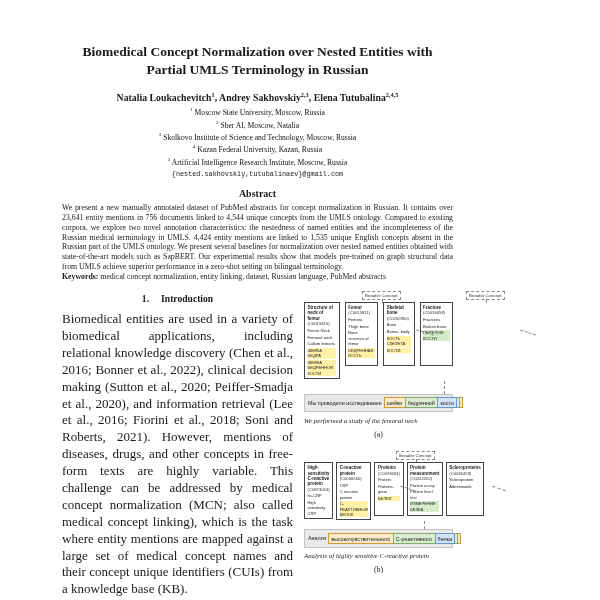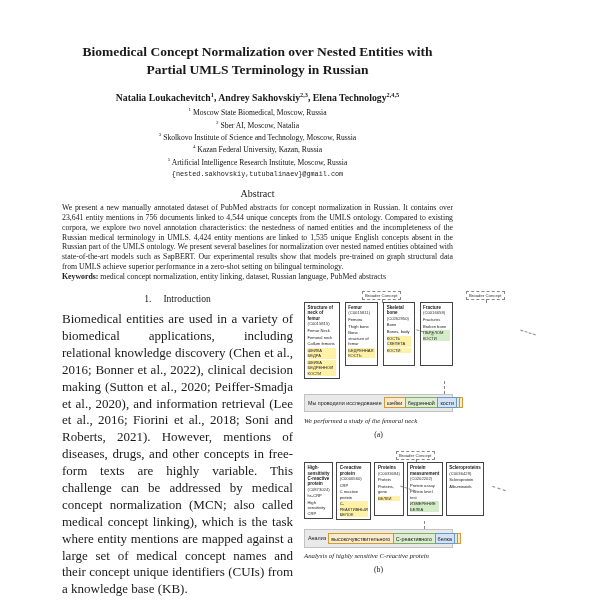--- a/index.html
+++ b/index.html
@@ -5,28 +5,28 @@
   *{margin:0;padding:0;box-sizing:border-box}
   html,body{width:600px;height:600px;overflow:hidden;background:#fff}
   body{font-family:"Liberation Serif",serif;color:#1a1a1a;position:relative}
   .page{position:absolute;left:0;top:17px;width:511px;height:600px;padding:26px 58px 0 62px}
   .title{font-size:13.5px;font-weight:bold;text-align:center;line-height:1.3}
   .authors{margin-top:13px;text-align:center;font-size:9.8px;font-weight:bold}
   .authors sup{font-size:6.3px}
   .affils{margin-top:3px;text-align:center;font-size:7.6px;line-height:1.42;color:#111}
   .affils sup{font-size:5px}
   .email{text-align:center;font-family:"Liberation Mono",monospace;font-size:6.8px;margin-top:2px}
-  .abs-head{margin-top:10px;text-align:center;font-weight:normal;font-size:10px}
+  .abs-head{margin-top:10px;text-align:center;font-weight:bold;font-size:10px}
   .abs{margin-top:4px;font-size:7.8px;line-height:1.27;text-align:justify}
   .kw{font-size:7.8px;line-height:1.27;text-align:justify}
   .kw b{font-weight:bold}
   .cols{display:flex;gap:11px;margin-top:9px}
   .colL{width:231px;flex:none}
   .colR{flex:1;min-width:0}
-  .sec-head{text-align:center;font-weight:normal;font-size:9.6px;margin:2px 0 7px}
+  .sec-head{text-align:center;font-weight:bold;font-size:9.6px;margin:2px 0 7px}
   .sec-head .num{margin-right:12px}
   .para{font-size:13px;line-height:1.3;text-align:justify}
   .indent{text-indent:9px}
 
   
   .fig{font-family:"Liberation Sans",sans-serif;position:relative}
   .figb{margin-top:12px}
   .tagrow{position:relative;height:11px}
   .tag{position:absolute;top:0;border:1px dashed #888;font-size:4.3px;line-height:1.2;padding:1px 2px;background:#fff;color:#333;white-space:nowrap}
   .boxrow{display:flex;align-items:flex-start;gap:5px;position:relative}
@@ -54,25 +54,25 @@
 </head>
 <body>
 
 <div class="page">
 
   <div class="title">Biomedical Concept Normalization over Nested Entities with Partial UMLS Terminology in Russian</div>
 
   <div class="authors">
     <span><span>Natalia Loukachevitch</span><sup>1</sup><span>, </span></span>
     <span><span>Andrey Sakhovskiy</span><sup>2,3</sup><span>, </span></span>
-    <span><span>Elena Technology</span><sup>2,4,5</sup><span></span></span>
+    <span><span>Elena Tutubalina</span><sup>2,4,5</sup><span></span></span>
   </div>
 
   <div class="affils">
-    <div><sup>1</sup> <span>Moscow State Biomedical, Moscow, Russia</span></div>
+    <div><sup>1</sup> <span>Moscow State University, Moscow, Russia</span></div>
     <div><sup>2</sup> <span>Sber AI, Moscow, Natalia</span></div>
     <div><sup>3</sup> <span>Skolkovo Institute of Science and Technology, Moscow, Russia</span></div>
     <div><sup>4</sup> <span>Kazan Federal University, Kazan, Russia</span></div>
     <div><sup>5</sup> <span>Artificial Intelligence Research Institute, Moscow, Russia</span></div>
   </div>
 
   <div class="email">{nested.sakhovskiy,tutubalinaev}@gmail.com</div>
 
   <div class="abs-head">Abstract</div>
   <div class="abs">We present a new manually annotated dataset of PubMed abstracts for concept normalization in Russian. It contains over 23,641 entity mentions in 756 documents linked to 4,544 unique concepts from the UMLS ontology. Compared to existing corpora, we explore two novel annotation characteristics: the nestedness of named entities and the incompleteness of the Russian medical terminology in UMLS. 4,424 entity mentions are linked to 1,535 unique English concepts absent in the Russian part of the UMLS ontology. We present several baselines for normalization over nested named entities obtained with state-of-the-art models such as SapBERT. Our experimental results show that models pre-trained on graph structural data from UMLS achieve superior performance in a zero-shot setting on bilingual terminology.</div>

